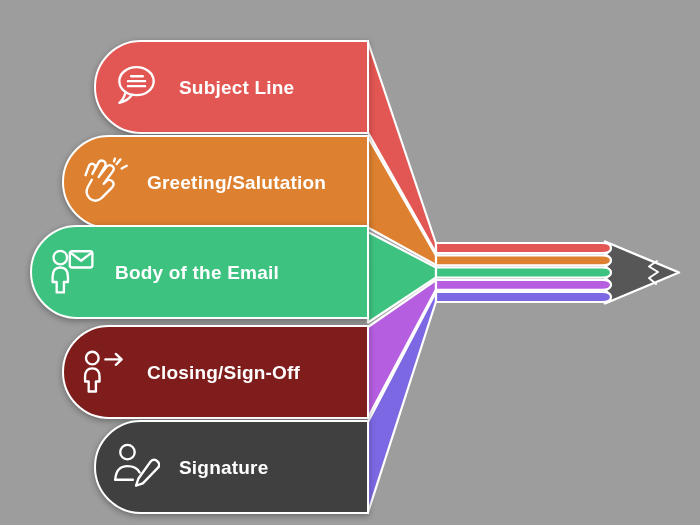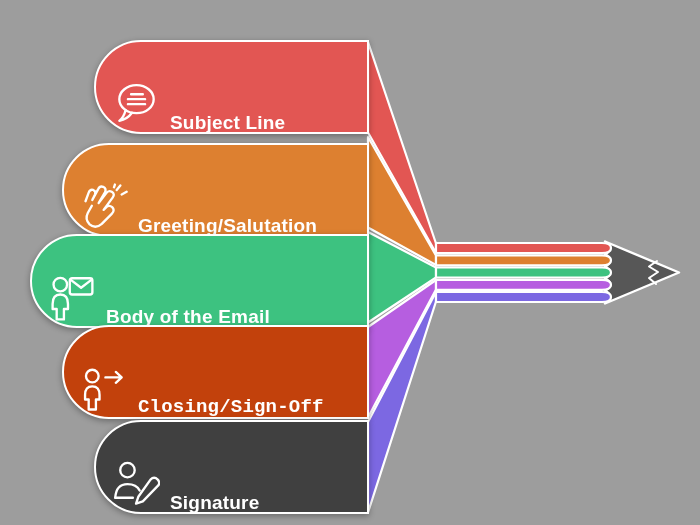--- a/index.html
+++ b/index.html
@@ -8,26 +8,26 @@
     background:#9D9D9D;
     font-family:"Liberation Sans",sans-serif;
   }
   .connector{position:absolute;left:0;top:0;z-index:1;}
   .connector path{stroke:#fff;stroke-width:2.2;stroke-linejoin:round;}
   .connector .wood{stroke-width:2.4;}
   .connector .zigzag{fill:none;stroke-width:2;stroke-linecap:round;}
   .band{
     position:absolute;z-index:2;box-sizing:border-box;
     border:2.5px solid #fff;border-radius:47px 0 0 47px;
-    display:flex;align-items:flex-end;padding-left:17px;gap:10px;
+    display:flex;align-items:center;padding-left:17px;gap:19px;
     box-shadow:0 2px 6px rgba(0,0,0,.33);
   }
   .b0{left:94px;top:40px;width:275px;height:94px;}
-  .b1{left:62px;top:143px;width:307px;height:94px;}
-  .b2{left:30px;top:234px;width:339px;height:94px;}
+  .b1{left:62px;top:135px;width:307px;height:94px;}
+  .b2{left:30px;top:225px;width:339px;height:94px;}
   .b3{left:62px;top:325px;width:307px;height:94px;}
   .b4{left:94px;top:420px;width:275px;height:94px;}
   .icon{width:47px;height:53px;flex:0 0 auto;display:block;}
   .icon svg{width:100%;height:100%;display:block;}
   .icon svg *{stroke:#fff;stroke-width:2.6;fill:none;stroke-linecap:round;stroke-linejoin:round;}
   .label{
     color:#fff;font-size:19px;font-weight:700;line-height:1;
     letter-spacing:.2px;white-space:nowrap;
   }
 </style>
@@ -81,21 +81,21 @@
       <svg viewBox="0 0 52 56">
         <circle cx="12.5" cy="11.5" r="7.5"></circle>
         <path d="M4 38.5 L4 33 Q4 22.5 12.5 22.5 Q21 22.5 21 33 L21 38.5 L16.5 38.5 L16.5 50 L8.5 50 L8.5 38.5 Z"></path>
         <rect x="23" y="4.5" width="25" height="18" rx="2.5"></rect>
         <path d="M24.5 6.5 L35.5 15 L46.5 6.5"></path>
       </svg>
     </span>
     <span class="label">Body of the Email</span>
   </div>
 
-  <div class="band b3" style="background-color: #c2410c; font-family: Liberation Mono, monospace;">
+  <div class="band b3" style="background-color: #7f1d1d;">
     <span class="icon">
       <svg viewBox="0 0 52 56">
         <circle cx="12.5" cy="12" r="7"></circle>
         <path d="M4.5 38 L4.5 33 Q4.5 23.5 12.5 23.5 Q20.5 23.5 20.5 33 L20.5 38 L16.5 38 L16.5 49 L8.5 49 L8.5 38 Z"></path>
         <path d="M27 13.5 H44 M38.5 7.5 L45 13.5 L38.5 19.5"></path>
       </svg>
     </span>
     <span class="label">Closing/Sign-Off</span>
   </div>
 

